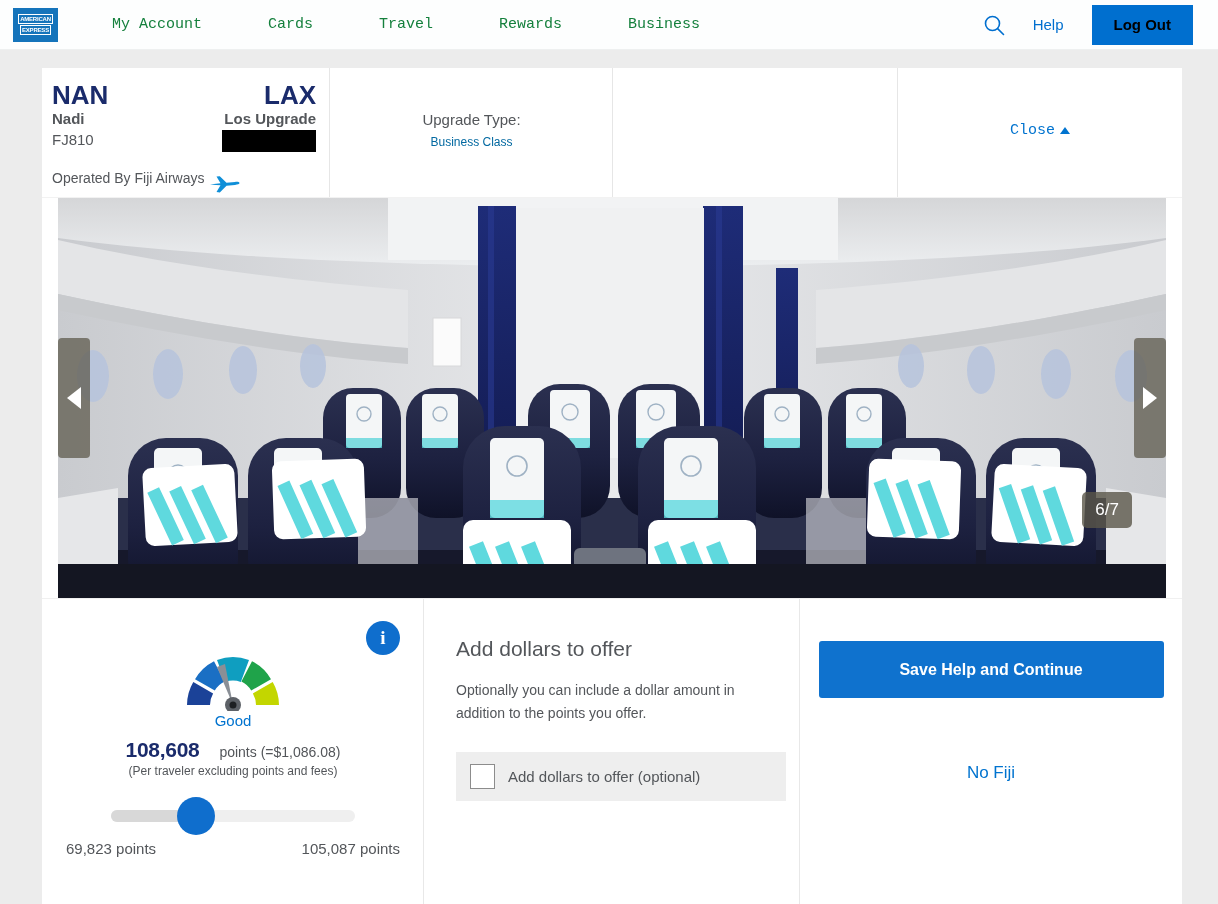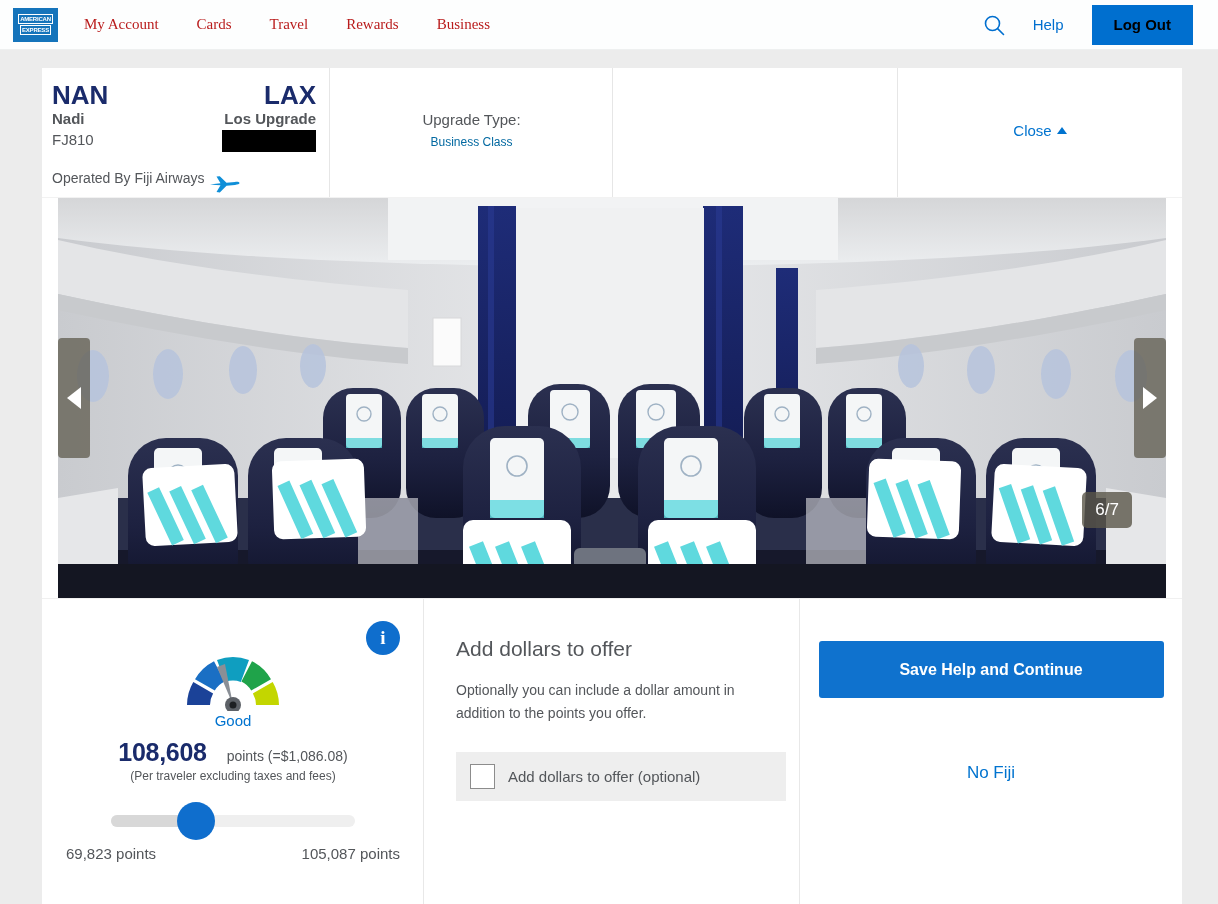--- a/index.html
+++ b/index.html
@@ -35,26 +35,27 @@
     color: #ffffff;
     font-size: 6px;
     font-weight: bold;
     letter-spacing: -0.2px;
     line-height: 8px;
     padding: 0 1px;
     font-family: "Liberation Sans", sans-serif;
   }
   .nav-links { display: flex; align-items: center; margin-left: 26px; }
   .nav-link {
-    color: #b91c1c;
+    color: #15803d;
     font-size: 15px;
     margin-right: 38px;
     cursor: pointer;
     white-space: nowrap;
-    font-family: Liberation Serif, serif;
+    font-family: Liberation Mono, monospace;
+    margin-left: 28px;
   }
   .nav-right {
     margin-left: auto;
     display: flex; align-items: center;
     padding-right: 25px;
   }
   .search-icon {
     width: 22px; height: 22px;
     margin-right: 28px;
     cursor: pointer;
@@ -141,21 +142,21 @@
   }
   .upgrade-label { font-size: 15px; color: #53565a; line-height: 22px; }
   .upgrade-value { font-size: 12px; font-weight: normal; color: #0369a1; line-height: 22px; }
   .close-wrap {
     height: 100%;
     display: flex; align-items: center; justify-content: center;
     padding-bottom: 4px;
   }
   .close-link {
     color: #0073cf; font-size: 15px; cursor: pointer;
-    display: inline-flex; align-items: center; gap: 5px;
+    display: inline-flex; align-items: center; gap: 5px; font-family: Liberation Mono, monospace;
   }
   .caret-up {
     width: 0; height: 0;
     border-left: 5px solid transparent;
     border-right: 5px solid transparent;
     border-bottom: 7px solid #0073cf;
     display: inline-block;
   }
 
   
@@ -236,21 +237,21 @@
   
   .gauge-wrap {
     display: flex; flex-direction: column; align-items: center;
     margin-top: 42px;
   }
   .gauge-label {
     color: #0073cf; font-size: 15px; margin-top: 1px;
   }
   .points-line { text-align: center; margin-top: 9px; }
   .points-big {
-    font-size: 25px; font-weight: bold; color: #1a2b6b;
+    font-size: 21px; font-weight: bold; color: #1a2b6b;
     letter-spacing: -0.3px;
     text-align: center;
   }
   .points-unit { font-size: 14px; color: #53565a; margin-left: 20px; }
   .points-sub { font-size: 12px; color: #53565a; margin-top: 2px; text-align: center; }
 
   
   .slider-area { margin: 32px 12px 0 12px; position: relative; }
   .slider-track {
     position: relative;
@@ -575,21 +576,21 @@
 
           <path d="M52 56 L36 18 L44 15 Z" fill="#8a8f96"></path>
           <circle cx="52" cy="56" r="8" fill="#5d6167"></circle>
           <circle cx="52" cy="56" r="3.5" fill="#1d1f22"></circle>
         </svg>
         <div class="gauge-label">Good</div>
       </div>
 
       <div class="points-line">
         <span class="points-big">108,608</span><span class="points-unit">points (=$1,086.08)</span>
-        <div class="points-sub">(Per traveler excluding taxes and fees)</div>
+        <div class="points-sub">(Per traveler excluding points and fees)</div>
       </div>
 
       <div class="slider-area">
         <div class="slider-track">
           <div class="slider-fill"></div>
           <div class="slider-thumb"></div>
         </div>
         <div class="slider-ends">
           <span>69,823 points</span>
           <span>105,087 points</span>

